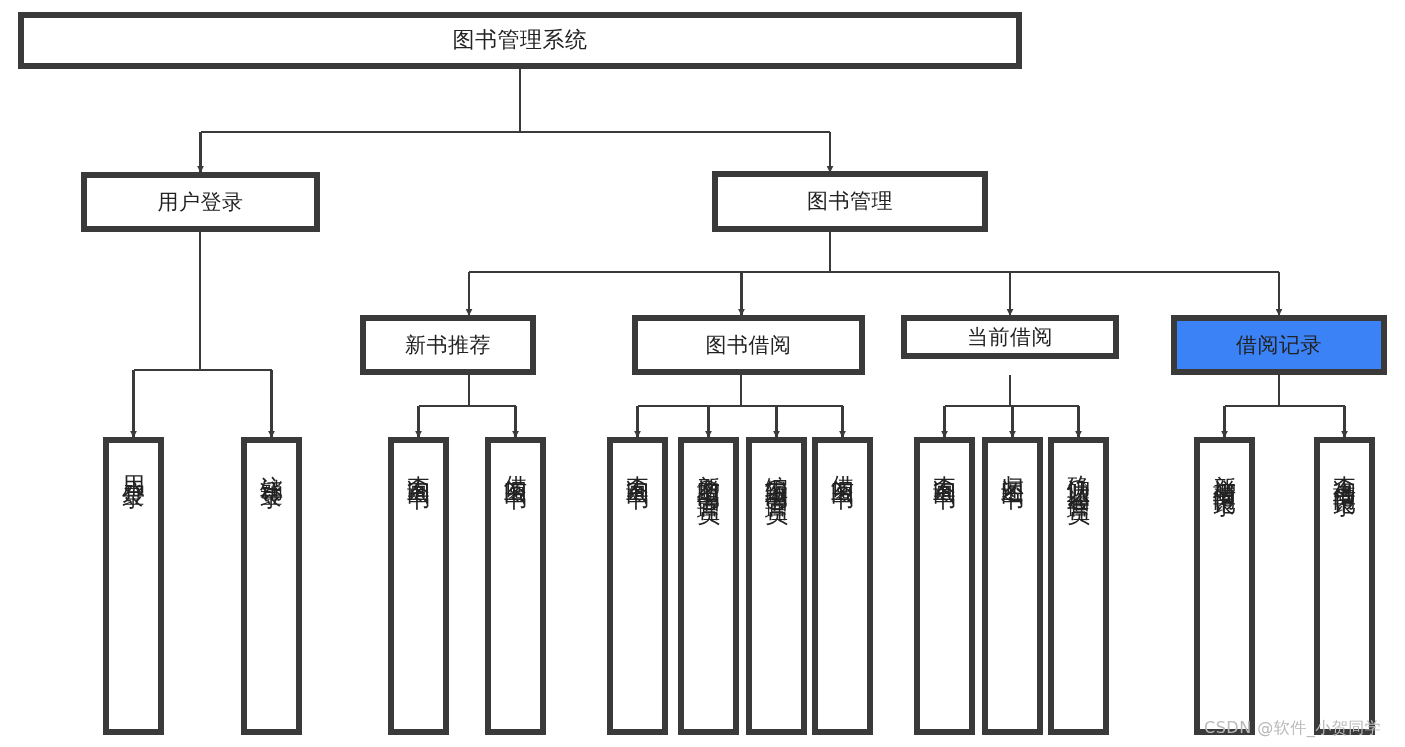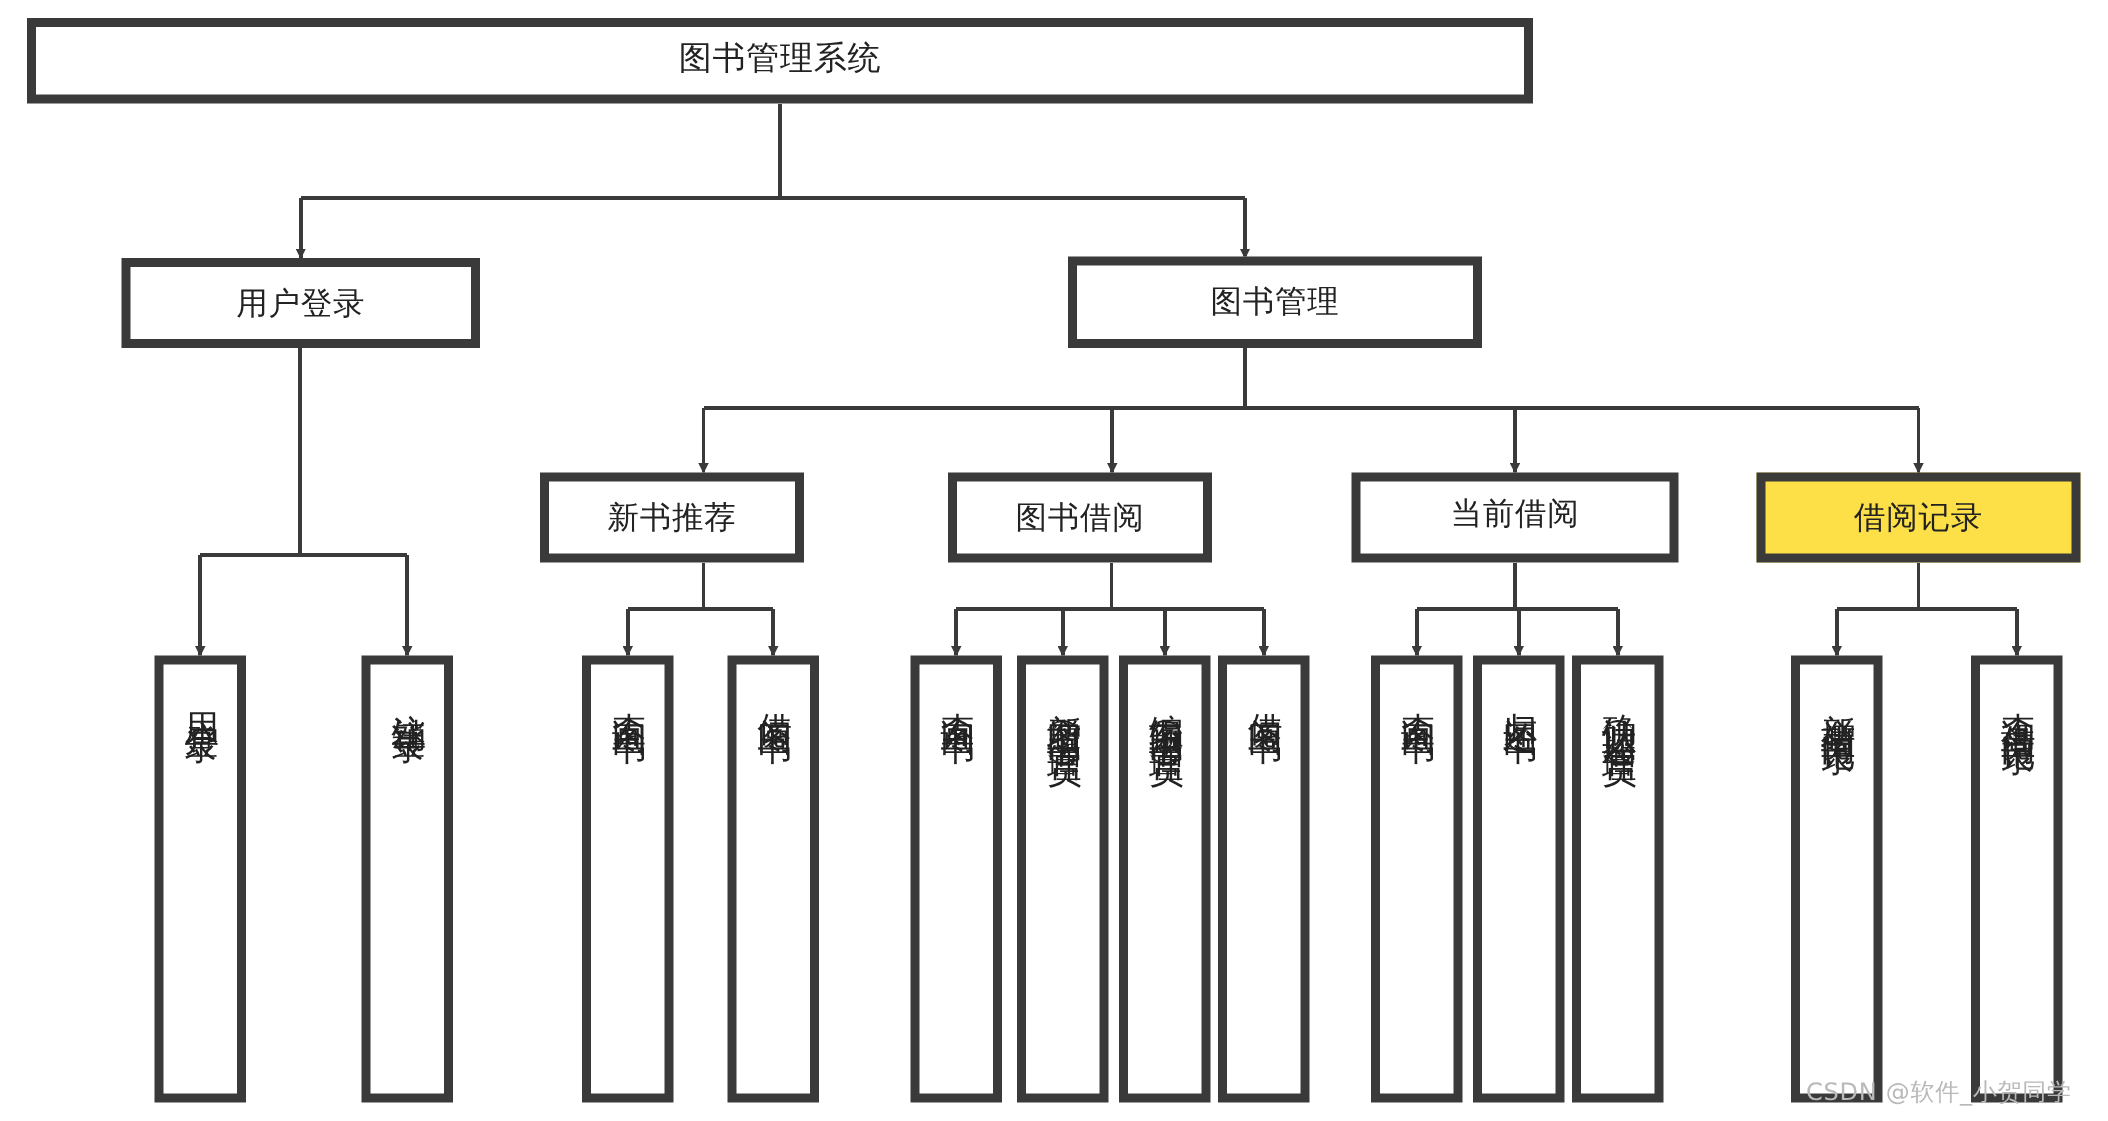--- a/index.html
+++ b/index.html
@@ -118,27 +118,27 @@
       </div>
       <div class="node horiz" style="left: 81px; top: 172px; width: 239px; height: 60px; border-color: rgb(58, 58, 58); background: rgb(255, 255, 255); color: rgb(34, 34, 34);">
         <span class="label">用户登录</span>
       </div>
       <div class="node horiz" style="left: 712px; top: 171px; width: 276px; height: 61px; border-color: rgb(58, 58, 58); background: rgb(255, 255, 255); color: rgb(34, 34, 34);">
         <span class="label">图书管理</span>
       </div>
       <div class="node horiz" style="left: 360px; top: 315px; width: 176px; height: 60px; border-color: rgb(58, 58, 58); background: rgb(255, 255, 255); color: rgb(34, 34, 34);">
         <span class="label">新书推荐</span>
       </div>
-      <div class="node horiz" style="left: 632px; top: 315px; width: 176px; height: 60px; border-color: rgb(58, 58, 58); background: rgb(255, 255, 255); color: rgb(34, 34, 34);">
+      <div class="node horiz" style="left: 632px; top: 315px; width: 233px; height: 60px; border-color: rgb(58, 58, 58); background: rgb(255, 255, 255); color: rgb(34, 34, 34);">
         <span class="label">图书借阅</span>
       </div>
-      <div class="node horiz" style="left: 901px; top: 315px; width: 218px; height: 60px; border-color: rgb(58, 58, 58); background: rgb(255, 255, 255); color: rgb(34, 34, 34); font-family: Liberation Mono, monospace;">
+      <div class="node horiz" style="left: 901px; top: 315px; width: 218px; height: 44px; border-color: rgb(58, 58, 58); background: rgb(255, 255, 255); color: rgb(34, 34, 34);">
         <span class="label">当前借阅</span>
       </div>
-      <div class="node horiz" style="left: 1171px; top: 315px; width: 216px; height: 60px; border-color: rgb(58, 58, 58); background: #fde047; color: rgb(34, 34, 34);">
+      <div class="node horiz" style="left: 1171px; top: 315px; width: 216px; height: 60px; border-color: rgb(58, 58, 58); background: #3b82f6; color: rgb(34, 34, 34);">
         <span class="label">借阅记录</span>
       </div>
       <div class="node vert" style="left: 103px; top: 437px; width: 61px; height: 298px; border-color: rgb(58, 58, 58); background: rgb(255, 255, 255); color: rgb(34, 34, 34);">
         <span class="label">用户登录</span>
       </div>
       <div class="node vert" style="left: 241px; top: 437px; width: 61px; height: 298px; border-color: rgb(58, 58, 58); background: rgb(255, 255, 255); color: rgb(34, 34, 34);">
         <span class="label">注销登录</span>
       </div>
       <div class="node vert" style="left: 388px; top: 437px; width: 61px; height: 298px; border-color: rgb(58, 58, 58); background: rgb(255, 255, 255); color: rgb(34, 34, 34);">
         <span class="label">查询图书</span>

